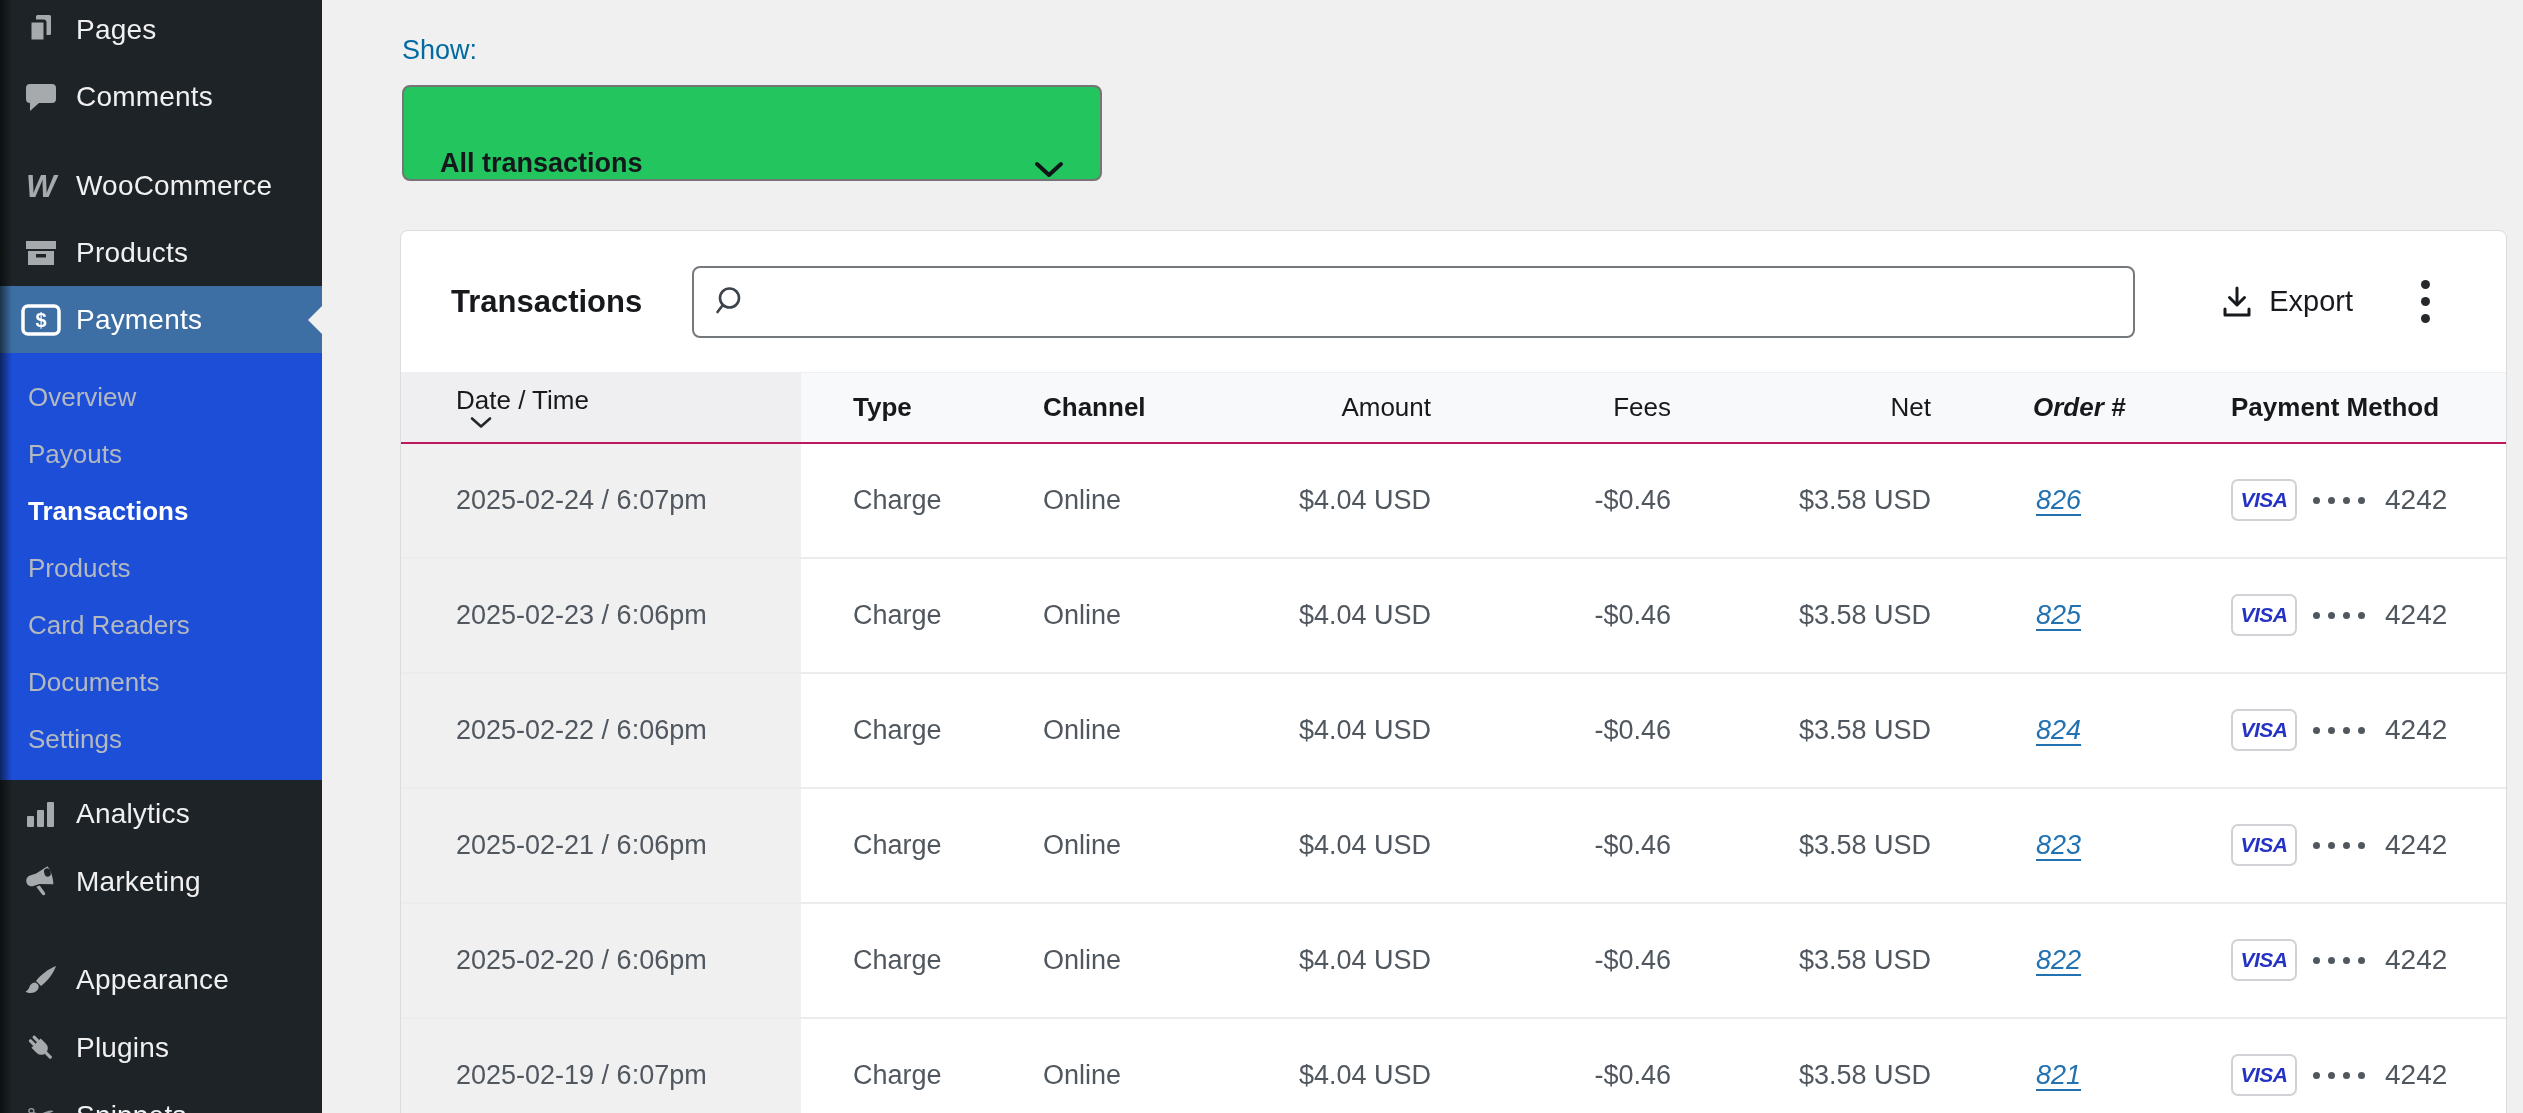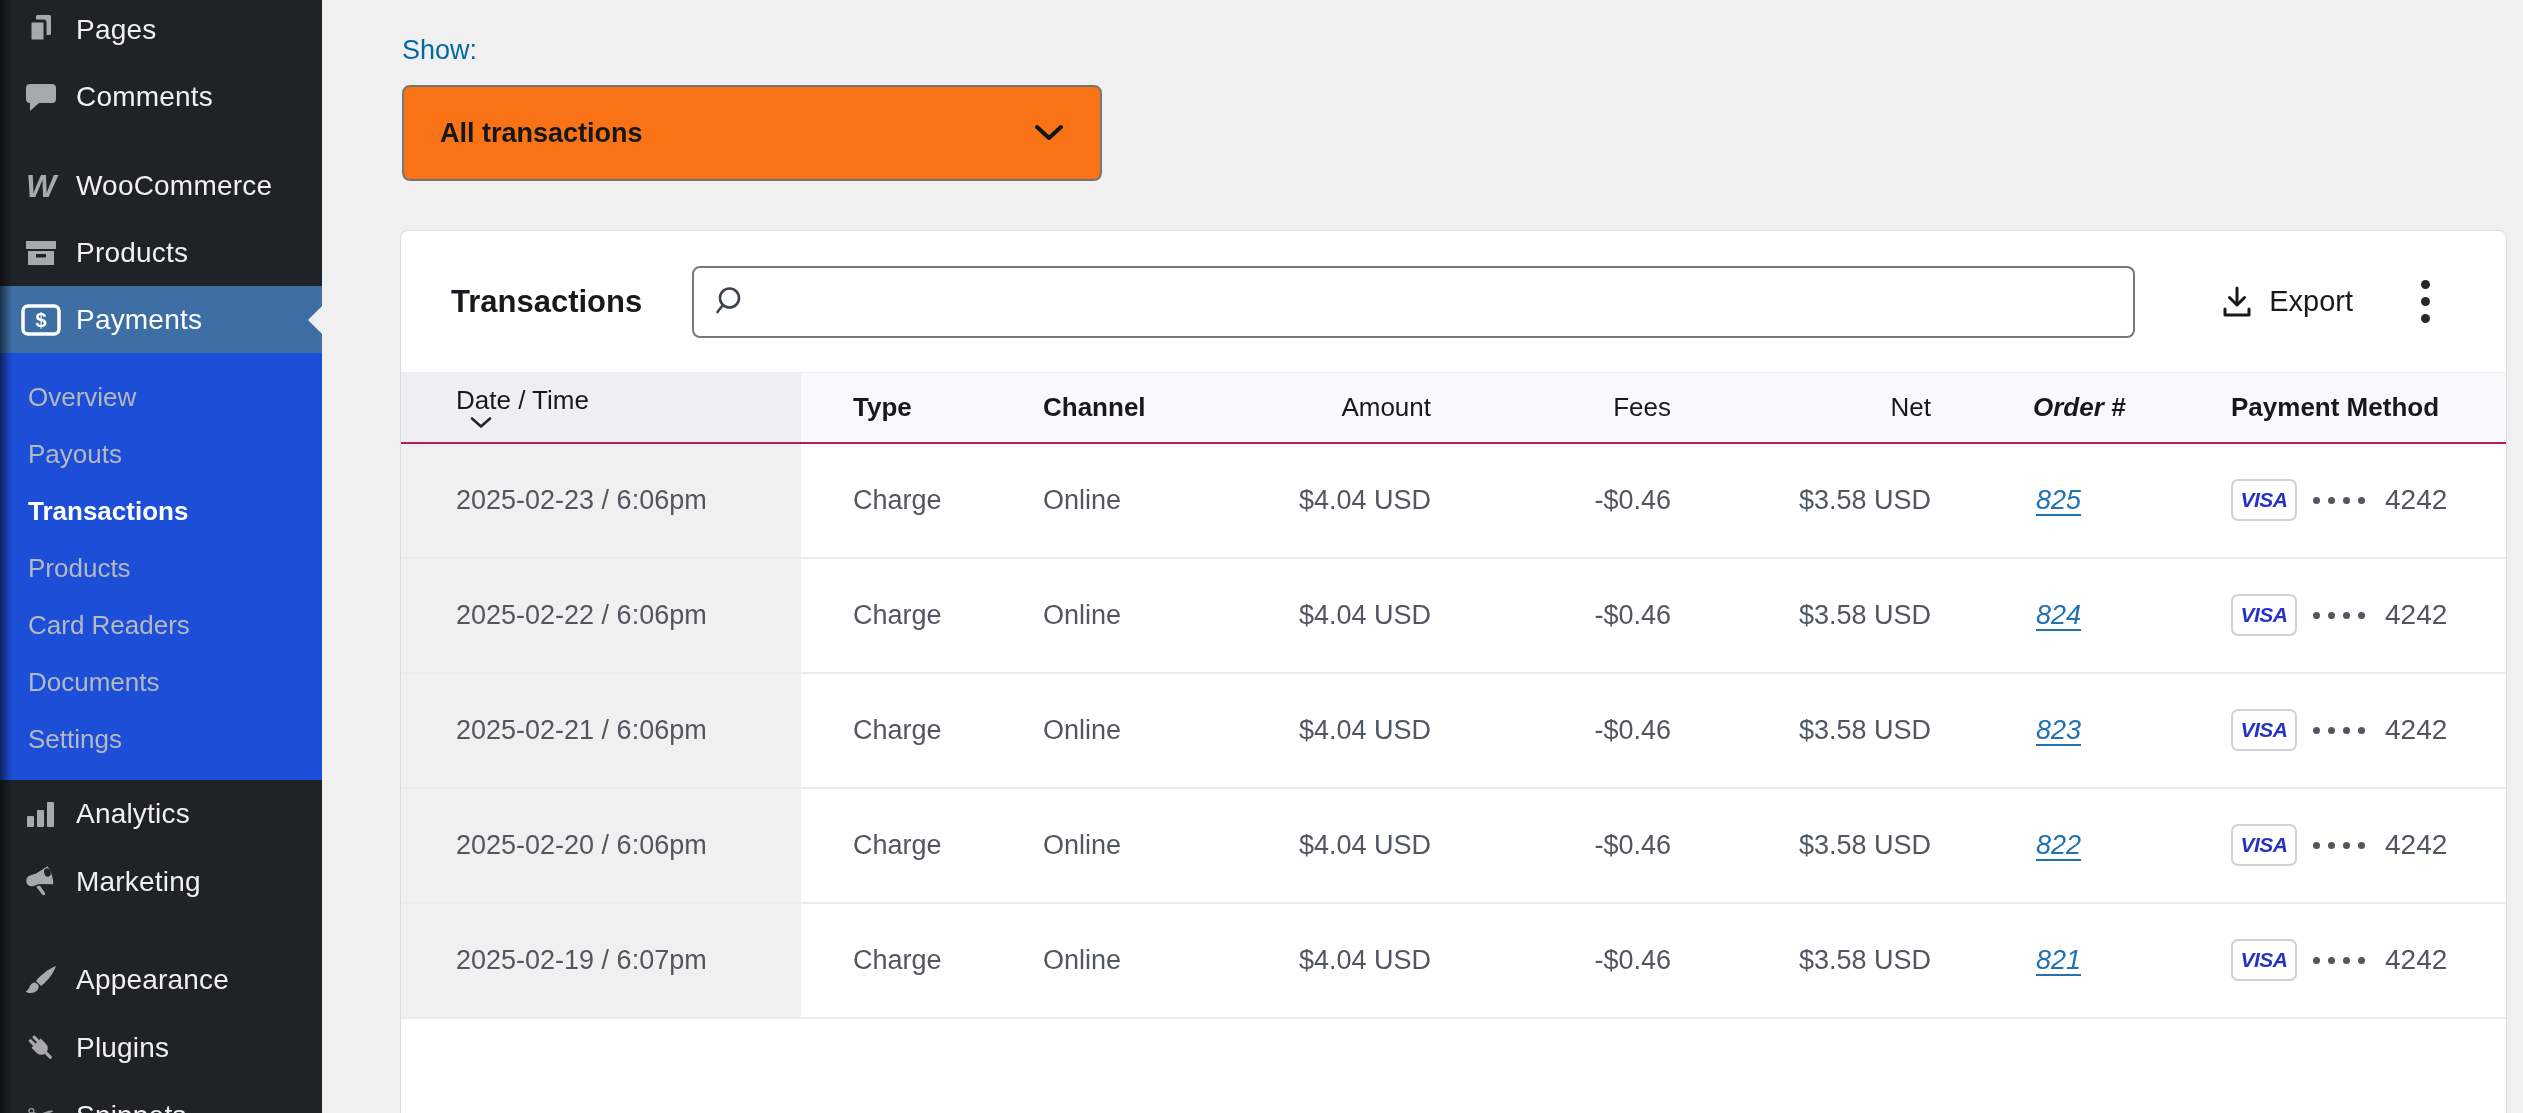--- a/index.html
+++ b/index.html
@@ -51,22 +51,22 @@
     height:57px; line-height:57px; padding-left:28px;
     font-size:26px; color:#b3b9bf; cursor:pointer;
   }
   .submenu li.current { color:#ffffff; font-weight:700; }
 
   
   main { position:absolute; left:322px; top:0; right:0; bottom:0; }
   .show-label { position:absolute; left:80px; top:35px; font-size:27px; color:#0369a1; }
   .dropdown {
     position:absolute; left:80px; top:85px; width:700px; height:96px;
-    background:#f97316; border:2px solid #757575; border-radius:8px;
-    display:flex; align-items:center; padding:0 36px; cursor:pointer;
+    background:#22c55e; border:2px solid #757575; border-radius:8px;
+    display:flex; align-items:flex-end; padding:0 36px; cursor:pointer;
   }
   .dropdown .dd-text { font-size:27px; font-weight:700; color:#14181b; flex:1; }
 
   
   .card {
     position:absolute; left:78px; top:230px; width:2107px; height:1030px;
     background:#ffffff; border:1px solid #dcdcde; border-radius:8px;
     overflow:hidden;
   }
   .card-header {
@@ -321,20 +321,41 @@
             <th class="col-type bold">Type</th>
             <th class="col-channel bold">Channel</th>
             <th class="num sortable">Amount</th>
             <th class="num sortable">Fees</th>
             <th class="num sortable">Net</th>
             <th class="col-order bold" style="padding-left:92px">Order #</th>
             <th class="col-payment bold">Payment Method</th>
           </tr>
         </thead>
         <tbody>
+  <tr class="txn-row">
+    <td class="col-date">2025-02-24 / 6:07pm</td>
+    <td class="col-type">Charge</td>
+    <td class="col-channel">Online</td>
+    <td class="num">$4.04 USD</td>
+    <td class="num">-$0.46</td>
+    <td class="num">$3.58 USD</td>
+    <td class="col-order"><a class="order-link">826</a></td>
+    <td class="col-payment">
+      <span class="pm-wrap">
+        <span class="visa-badge">VISA</span>
+        <span class="dots">
+                    <i></i>
+                    <i></i>
+                    <i></i>
+                    <i></i>
+                  </span>
+        <span class="last4">4242</span>
+      </span>
+    </td>
+  </tr>
 
   <tr class="txn-row">
     <td class="col-date">2025-02-23 / 6:06pm</td>
     <td class="col-type">Charge</td>
     <td class="col-channel">Online</td>
     <td class="num">$4.04 USD</td>
     <td class="num">-$0.46</td>
     <td class="num">$3.58 USD</td>
     <td class="col-order"><a class="order-link">825</a></td>
     <td class="col-payment">

